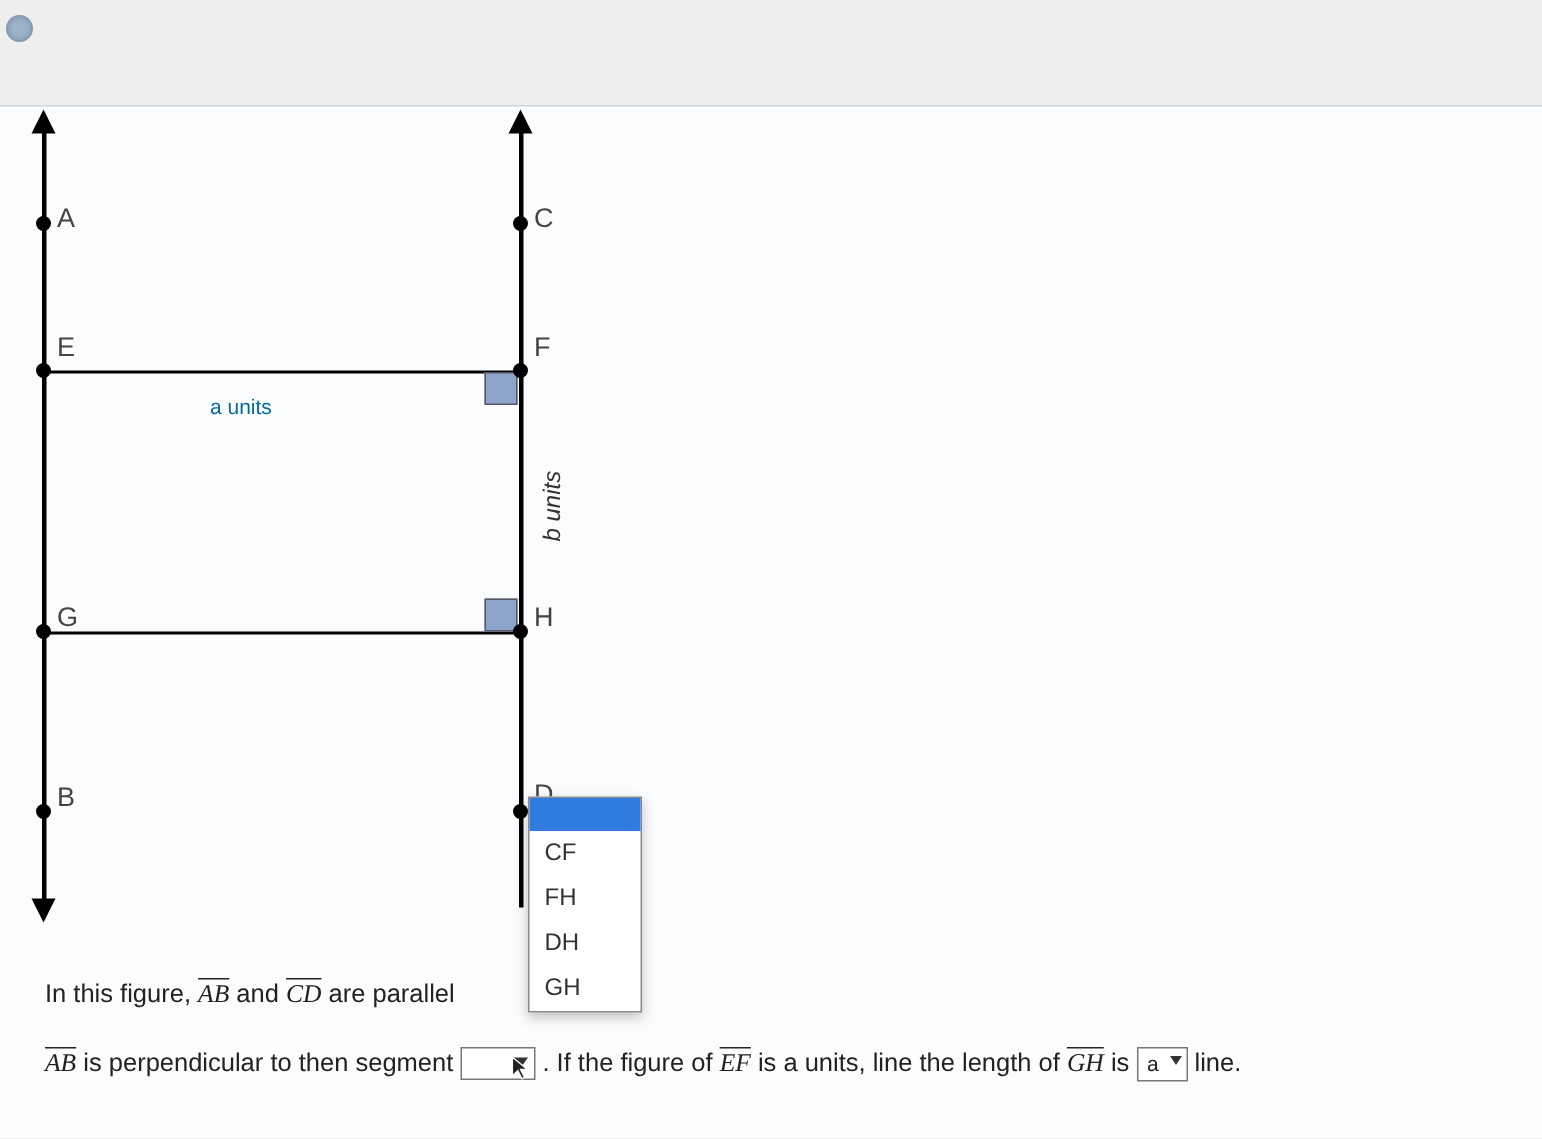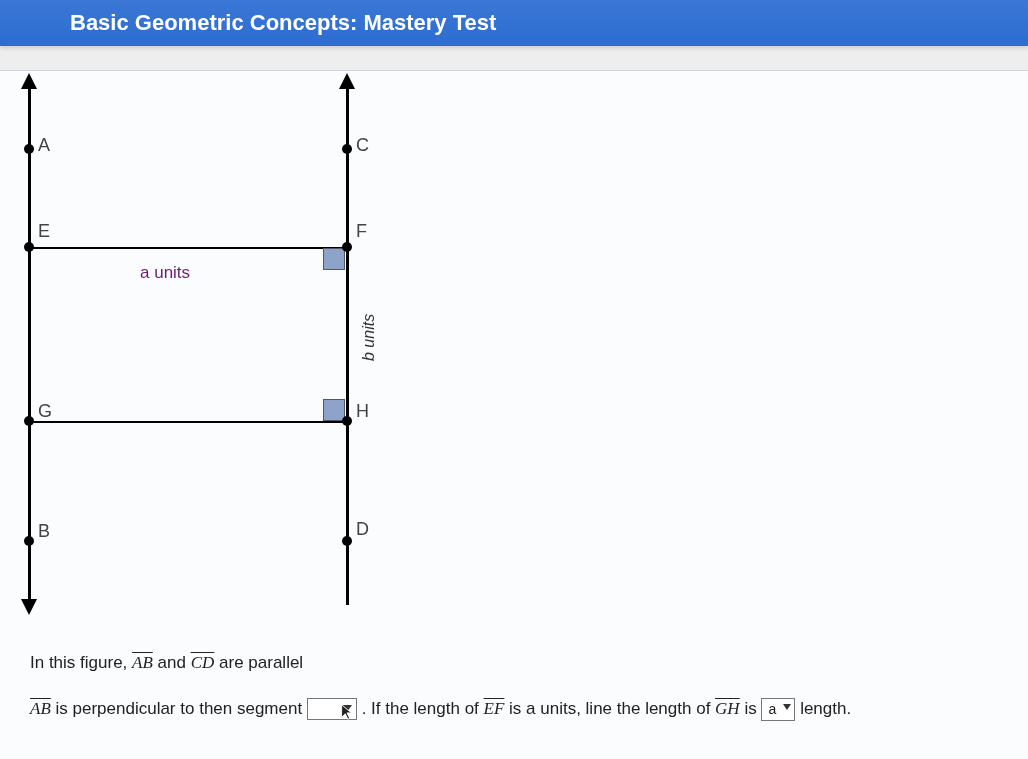--- a/index.html
+++ b/index.html
@@ -24,21 +24,21 @@
     .arrowhead-up, .arrowhead-down { position: absolute; width: 0; height: 0; border-left: 8px solid transparent; border-right: 8px solid transparent; }
     .arrowhead-up { border-bottom: 16px solid #000; }
     .arrowhead-down { border-top: 16px solid #000; }
     .seg { position: absolute; height: 2px; background: #000; }
     .seg-ef { left: 28px; top: 176px; width: 318px; }
     .seg-gh { left: 28px; top: 350px; width: 318px; }
     .pt { position: absolute; width: 10px; height: 10px; background: #000; border-radius: 50%; transform: translate(-50%, -50%); }
     .lbl { position: absolute; font-size: 18px; color: #444; }
     .sq { position: absolute; width: 22px; height: 22px; background: #8ea3c9; border: 1px solid #556; }
     .rot-label { position: absolute; transform: rotate(-90deg); transform-origin: left top; font-size: 16px; font-style: italic; color: #333; }
-    .a-units { position: absolute; font-size: 17px; color: #701a75; }
+    .a-units { position: absolute; font-size: 14px; color: #0369a1; }
     
     .question { position: absolute; left: 30px; top: 580px; right: 10px; font-size: 17px; color: #222; line-height: 1.4; }
     .question .row1 { margin-bottom: 22px; }
     .overline { text-decoration: overline; font-style: italic; font-family: 'Times New Roman', serif; }
     .dropdown-surrogate {
       display: inline-block; min-width: 50px; height: 22px; border: 1px solid #777;
       background: #fff; vertical-align: middle; position: relative; cursor: pointer;
     }
     .dropdown-surrogate .caret { position: absolute; right: 4px; top: 6px; width: 0; height: 0; border-left: 5px solid transparent; border-right: 5px solid transparent; border-top: 7px solid #333; }
     
@@ -51,23 +51,20 @@
     .open-menu .opt { padding: 6px 10px; cursor: pointer; color: #333; }
     .cursor-icon { position: absolute; width: 18px; height: 18px; }
     .sel { display: inline-block; border: 1px solid #777; background: #fff; font-size: 14px; padding: 1px 18px 1px 6px; position: relative; vertical-align: middle; min-width: 34px; }
     .sel .caret { position: absolute; right: 3px; top: 5px; width: 0; height: 0; border-left: 4px solid transparent; border-right: 4px solid transparent; border-top: 6px solid #333; }
   </style>
 </head>
 <body>
 <div class="page">
 
   <div class="dot-icon"></div>
-  <div class="titlebar">
-    <span>Basic Geometric Concepts: Mastery Test</span>
-  </div>
 
   <div class="canvas">
 
     <div class="diagram">
 
       <div class="line-ab"></div>
       <div class="arrowhead-up" style="left:21px; top:2px;"></div>
       <div class="arrowhead-down" style="left:21px; top:528px;"></div>
 
       <div class="line-cd"></div>
@@ -101,45 +98,52 @@
       <div class="lbl" style="left:38px; top:450px;">B</div>
 
       <div class="pt" style="left:347px; top:470px;"></div>
       <div class="lbl" style="left:356px; top:448px;">D</div>
 
       <div class="a-units" style="left:140px; top:192px;">a units</div>
 
       <div class="rot-label" style="left:360px; top:290px;">b units</div>
     </div>
 
+    <div class="open-menu">
+      <div class="hdr"></div>
+      <div class="opt">CF</div>
+      <div class="opt">FH</div>
+      <div class="opt">DH</div>
+      <div class="opt">GH</div>
+    </div>
 
     <div class="question">
       <div class="row1">
         <span>In this figure, </span>
         <span class="overline">AB</span>
         <span> and </span>
         <span class="overline">CD</span>
         <span> are parallel</span>
       </div>
       <div class="row2">
         <span class="overline">AB</span>
         <span> is perpendicular to then segment </span>
         <span class="dropdown-surrogate">
           <span class="caret"></span>
           <svg class="cursor-icon" style="left:30px; top:4px;" viewBox="0 0 20 20">
               <path d="M4 2 L4 16 L8 12 L11 18 L13 17 L10 11 L15 11 Z" fill="#222" stroke="#fff" stroke-width="1"></path>
             </svg>
         </span>
-        <span>. If the length of </span>
+        <span>. If the figure of </span>
         <span class="overline">EF</span>
         <span> is a units, line the length of </span>
         <span class="overline">GH</span>
         <span> is </span>
         <span class="sel">
           <span>a</span>
           <span class="caret"></span>
         </span>
-        <span> length.</span>
+        <span> line.</span>
       </div>
     </div>
 
   </div>
 </div>
 
 </body></html>

